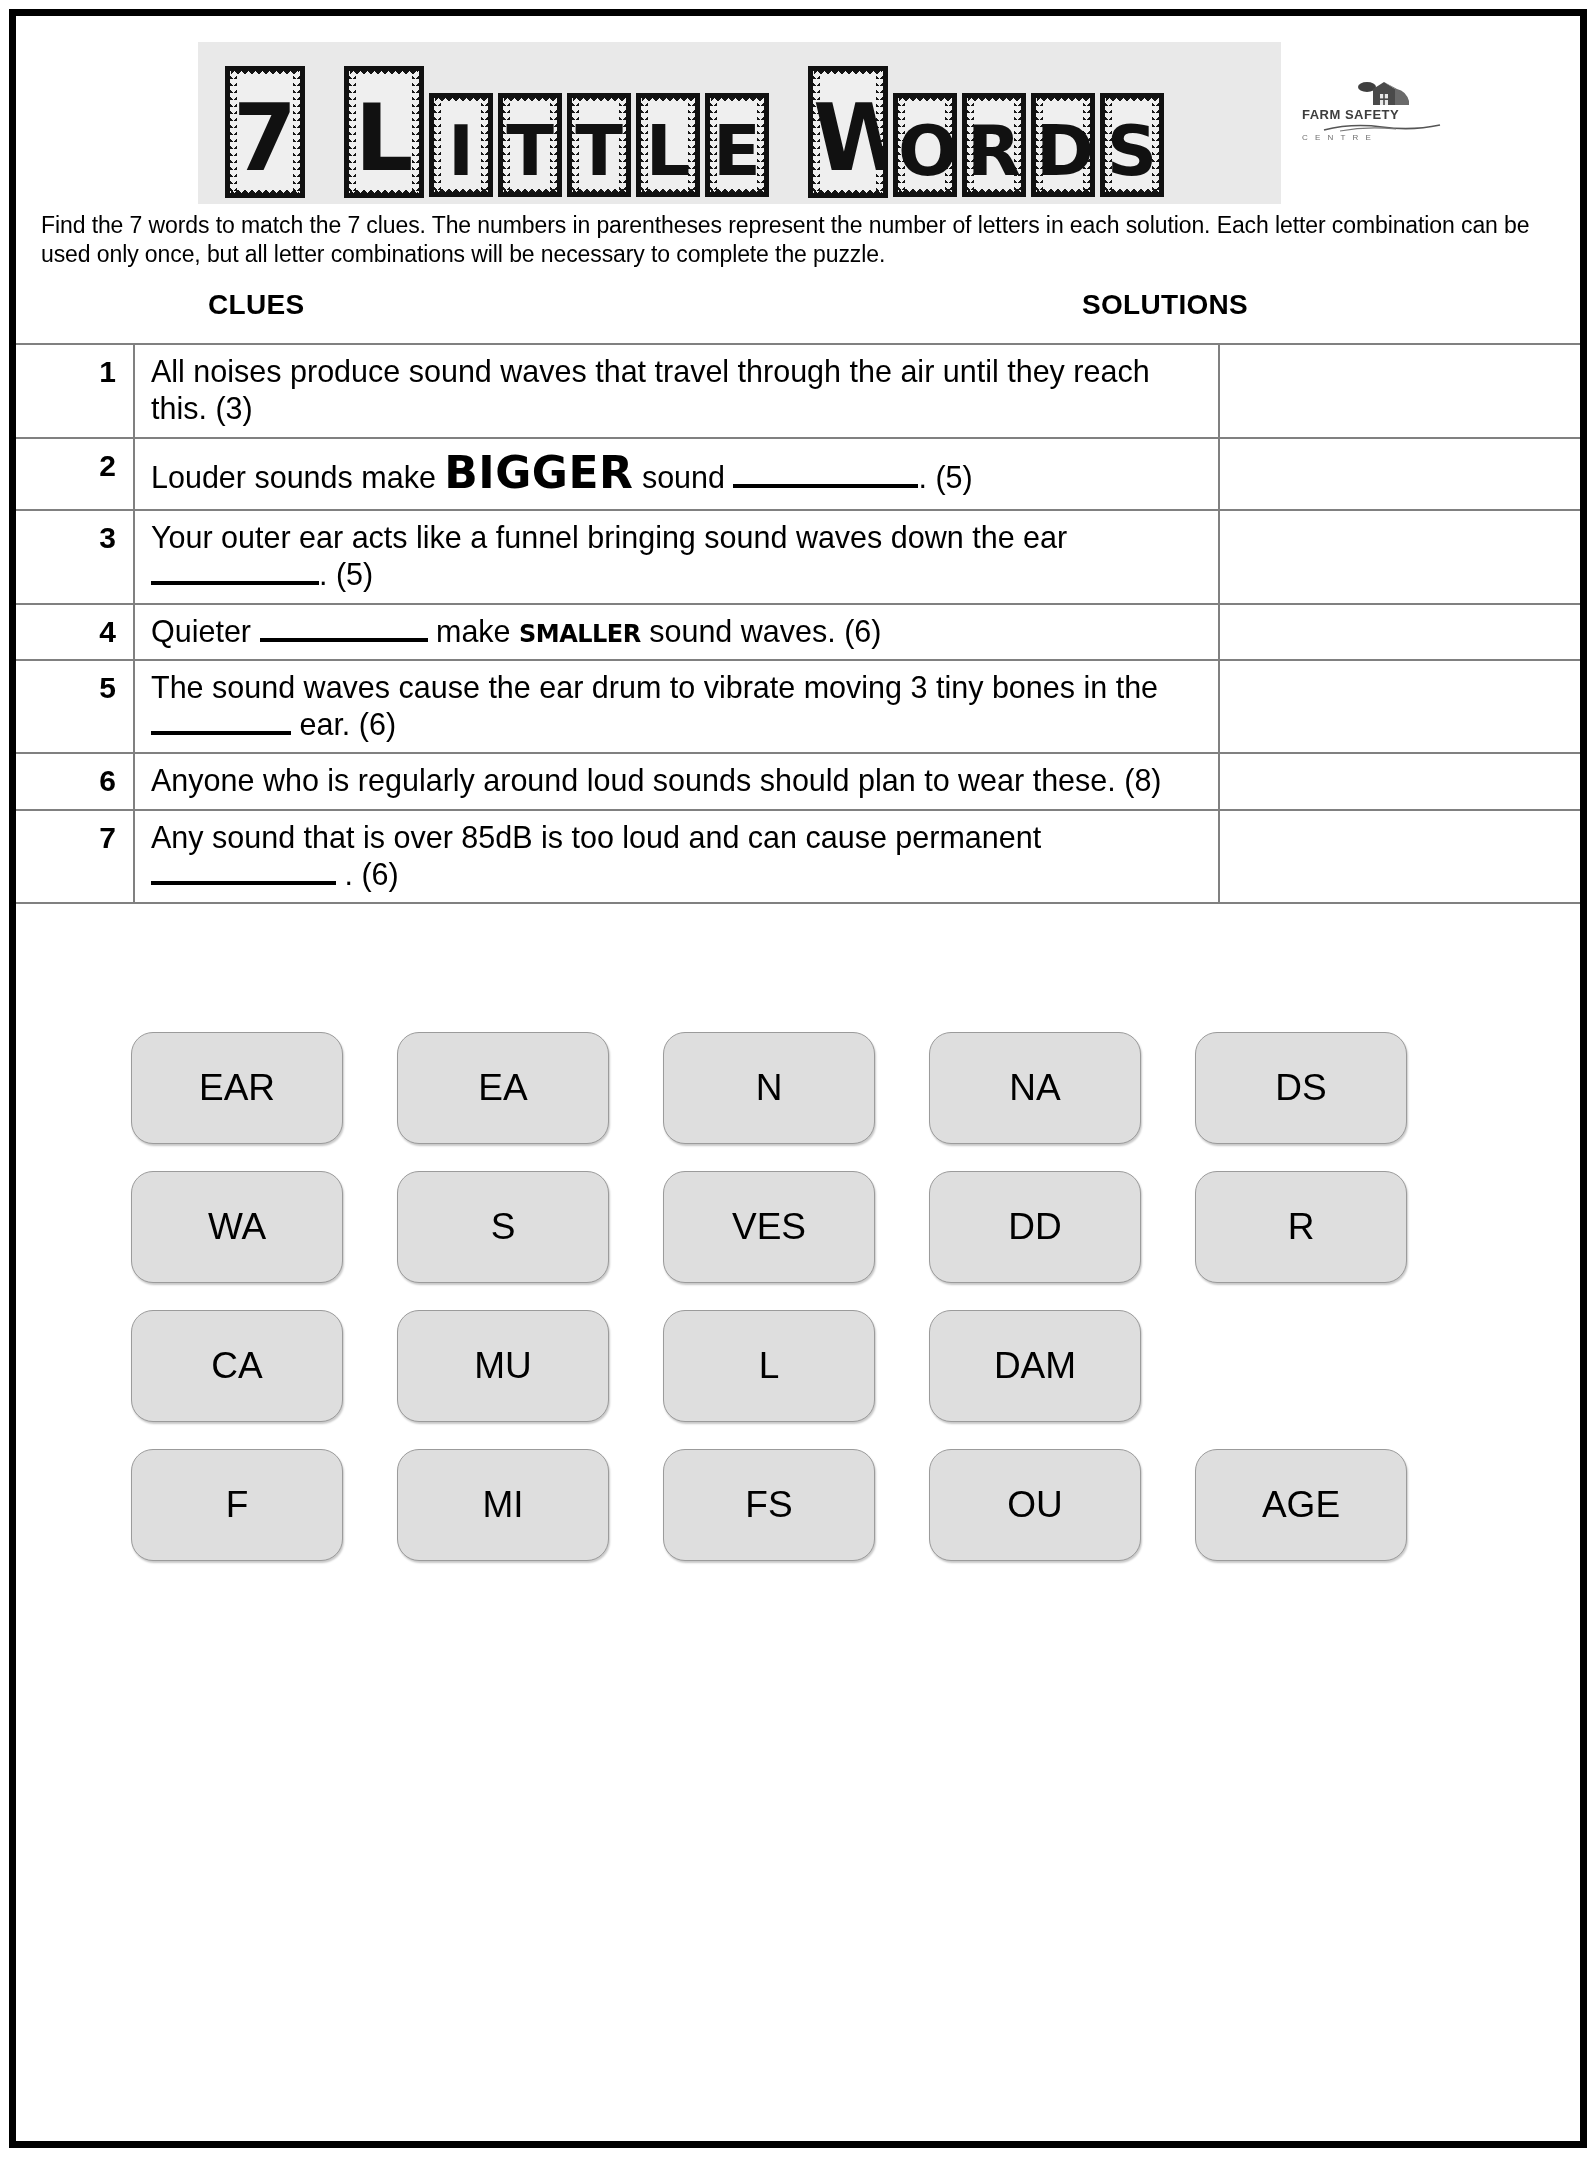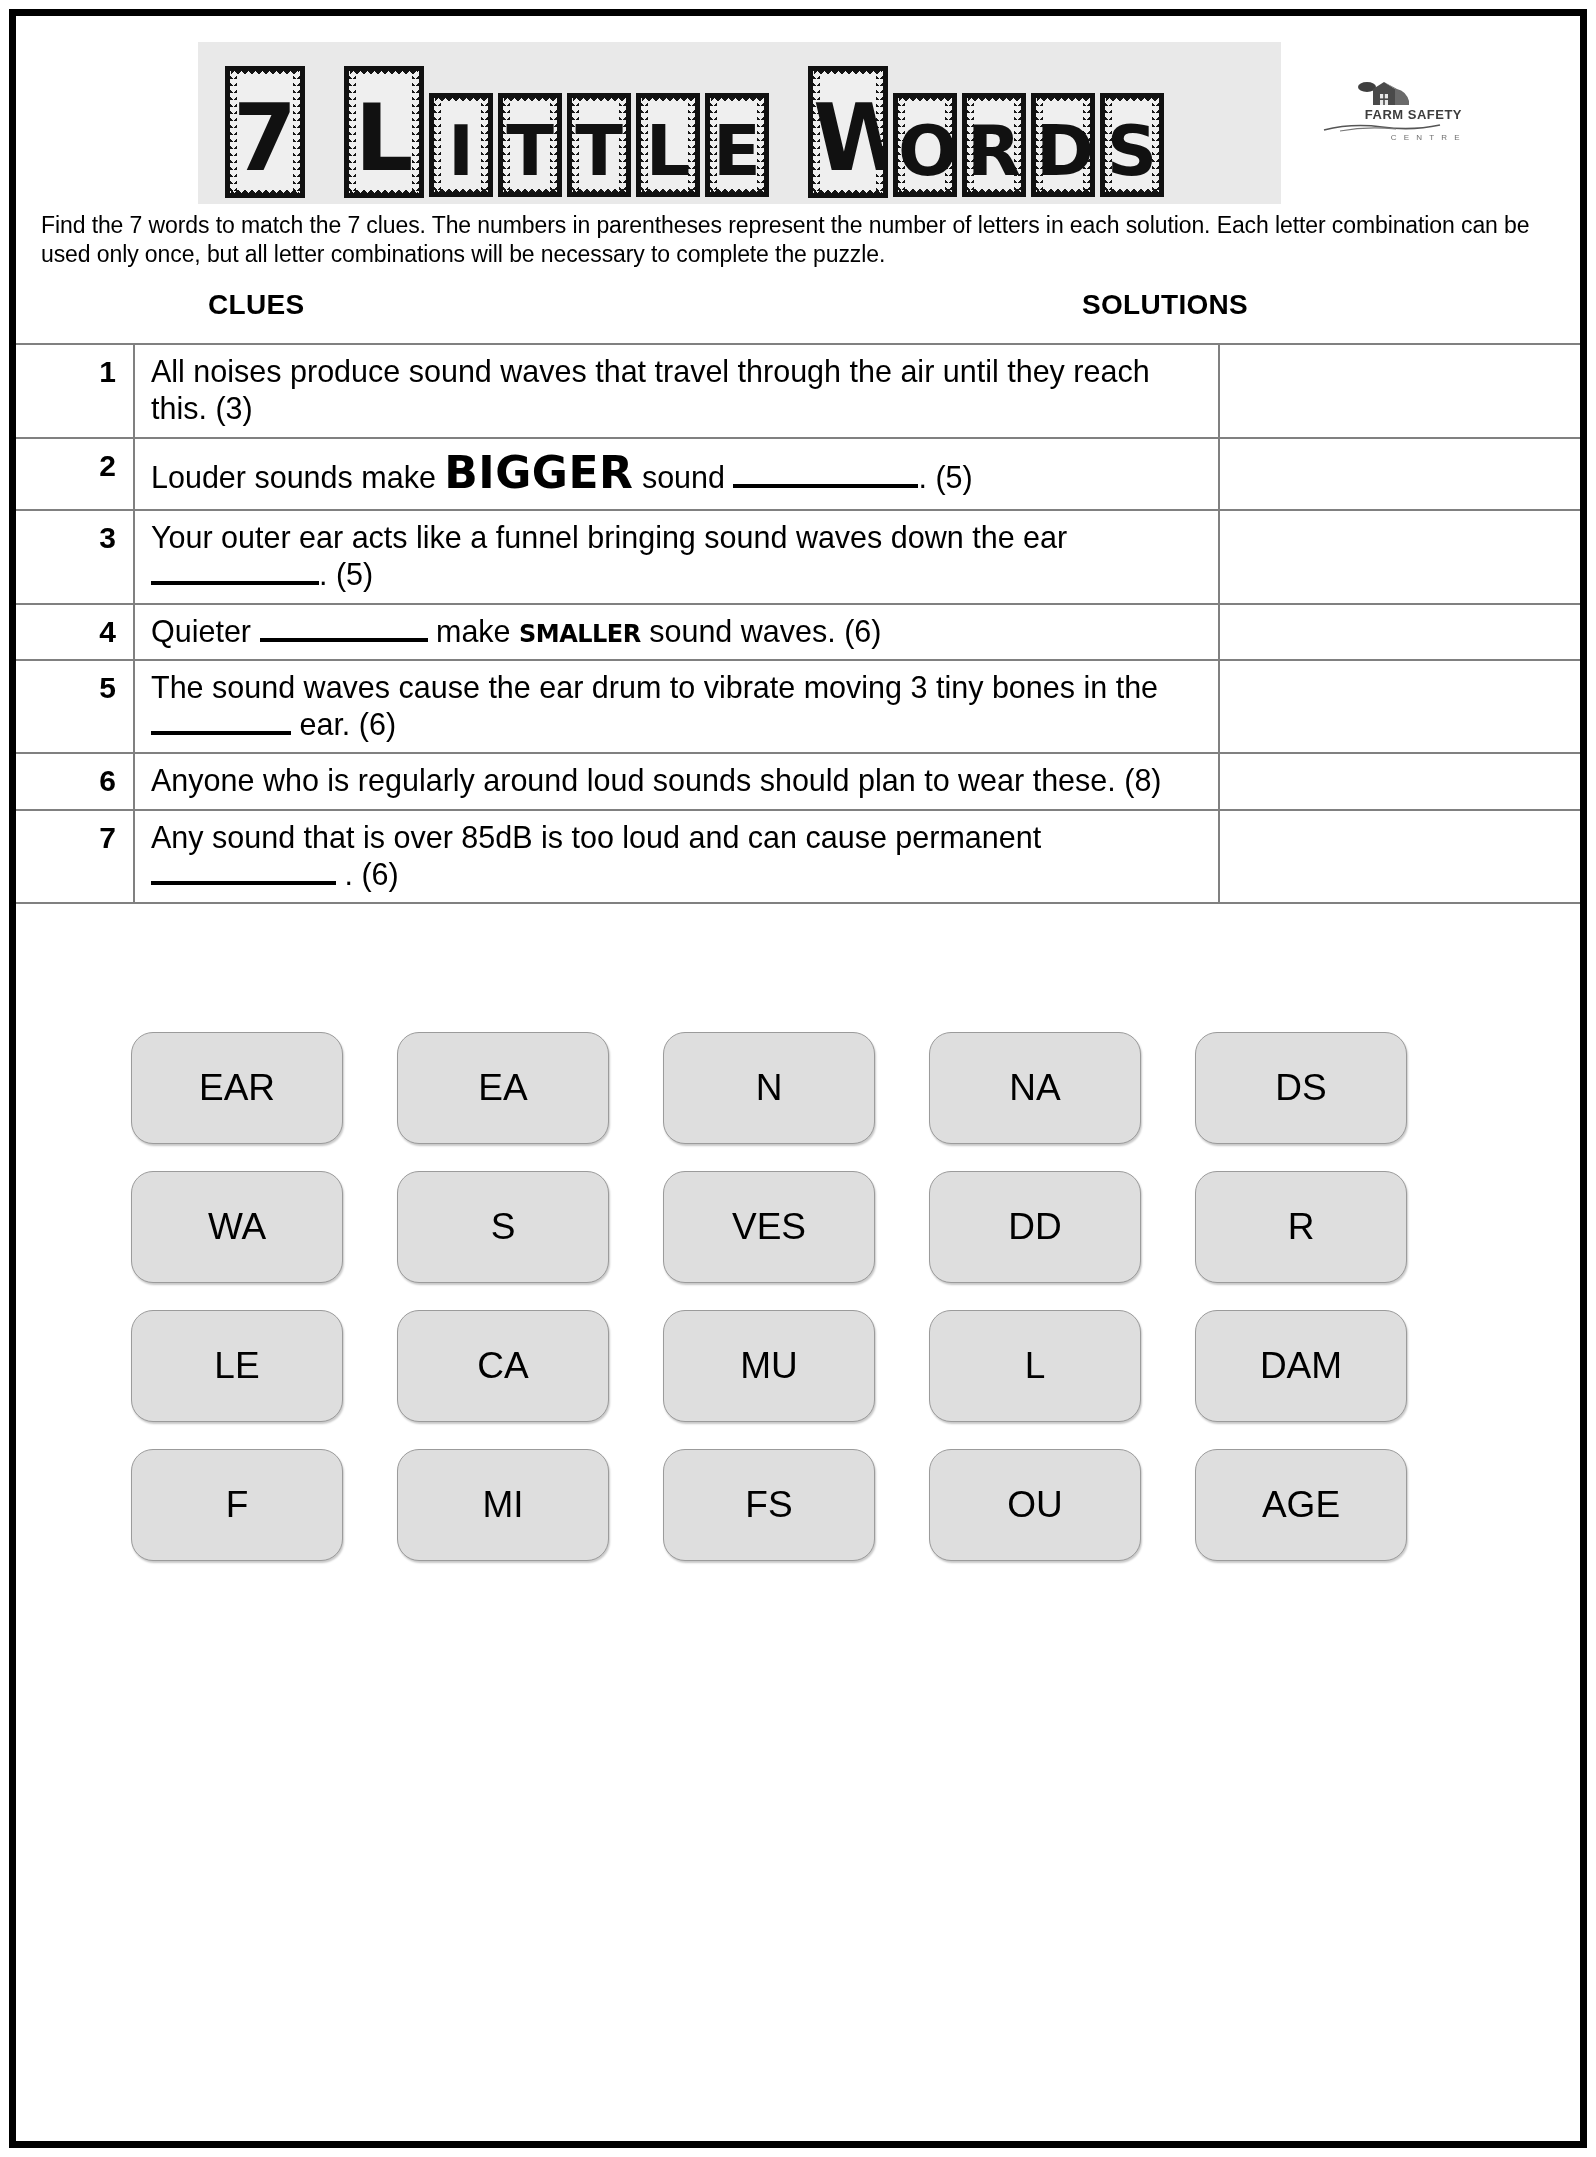--- a/index.html
+++ b/index.html
@@ -130,21 +130,21 @@
     font-size: 70px;
     margin-bottom: 1px;
   }
   .stamp.small > .ch { padding-top: 18px; }
 
   .logo {
     position: absolute;
     right: 118px;
     top: 64px;
     width: 160px;
-    text-align: right;
+    text-align: left;
     font-family: "Liberation Sans", sans-serif;
     color: #4a4a4a;
   }
   .logo-barn {
     display: block;
     margin: 0 auto 2px auto;
   }
   .logo-name {
     font-size: 13px;
     font-weight: 700;
@@ -423,21 +423,20 @@
           <div class="tile">DS</div>
         </div>
         <div class="tile-row">
           <div class="tile">WA</div>
           <div class="tile">S</div>
           <div class="tile">VES</div>
           <div class="tile">DD</div>
           <div class="tile">R</div>
         </div>
         <div class="tile-row">
-          <div class="tile">LE</div>
           <div class="tile">CA</div>
           <div class="tile">MU</div>
           <div class="tile">L</div>
           <div class="tile">DAM</div>
         </div>
         <div class="tile-row">
           <div class="tile">F</div>
           <div class="tile">MI</div>
           <div class="tile">FS</div>
           <div class="tile">OU</div>

